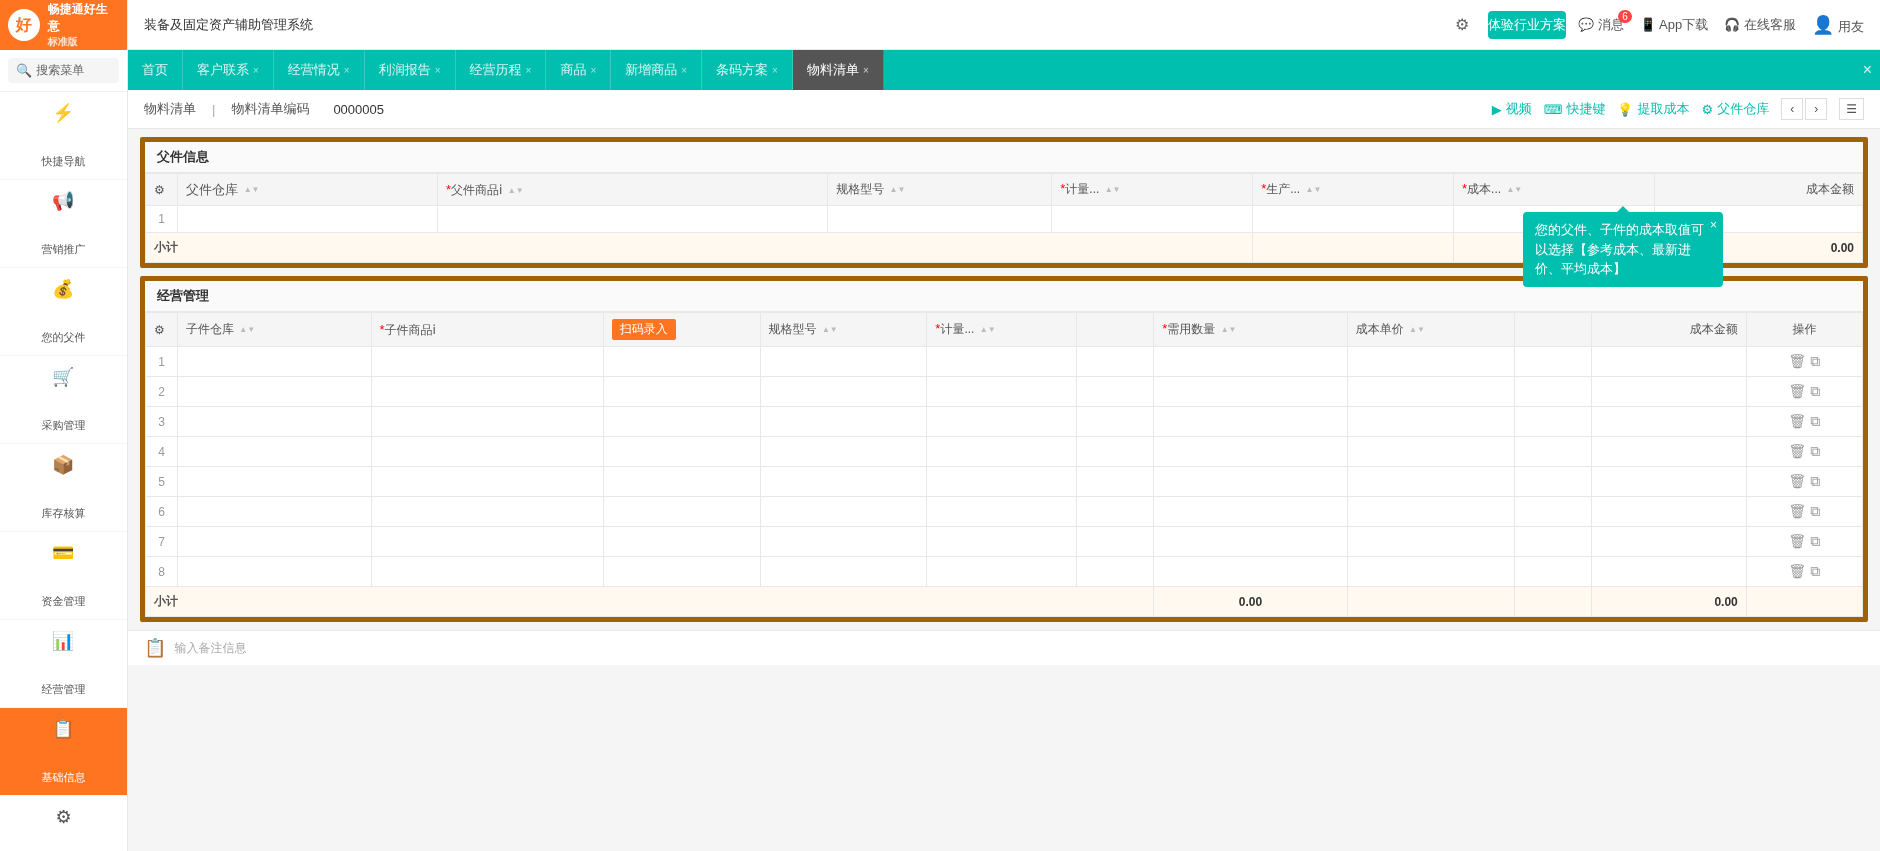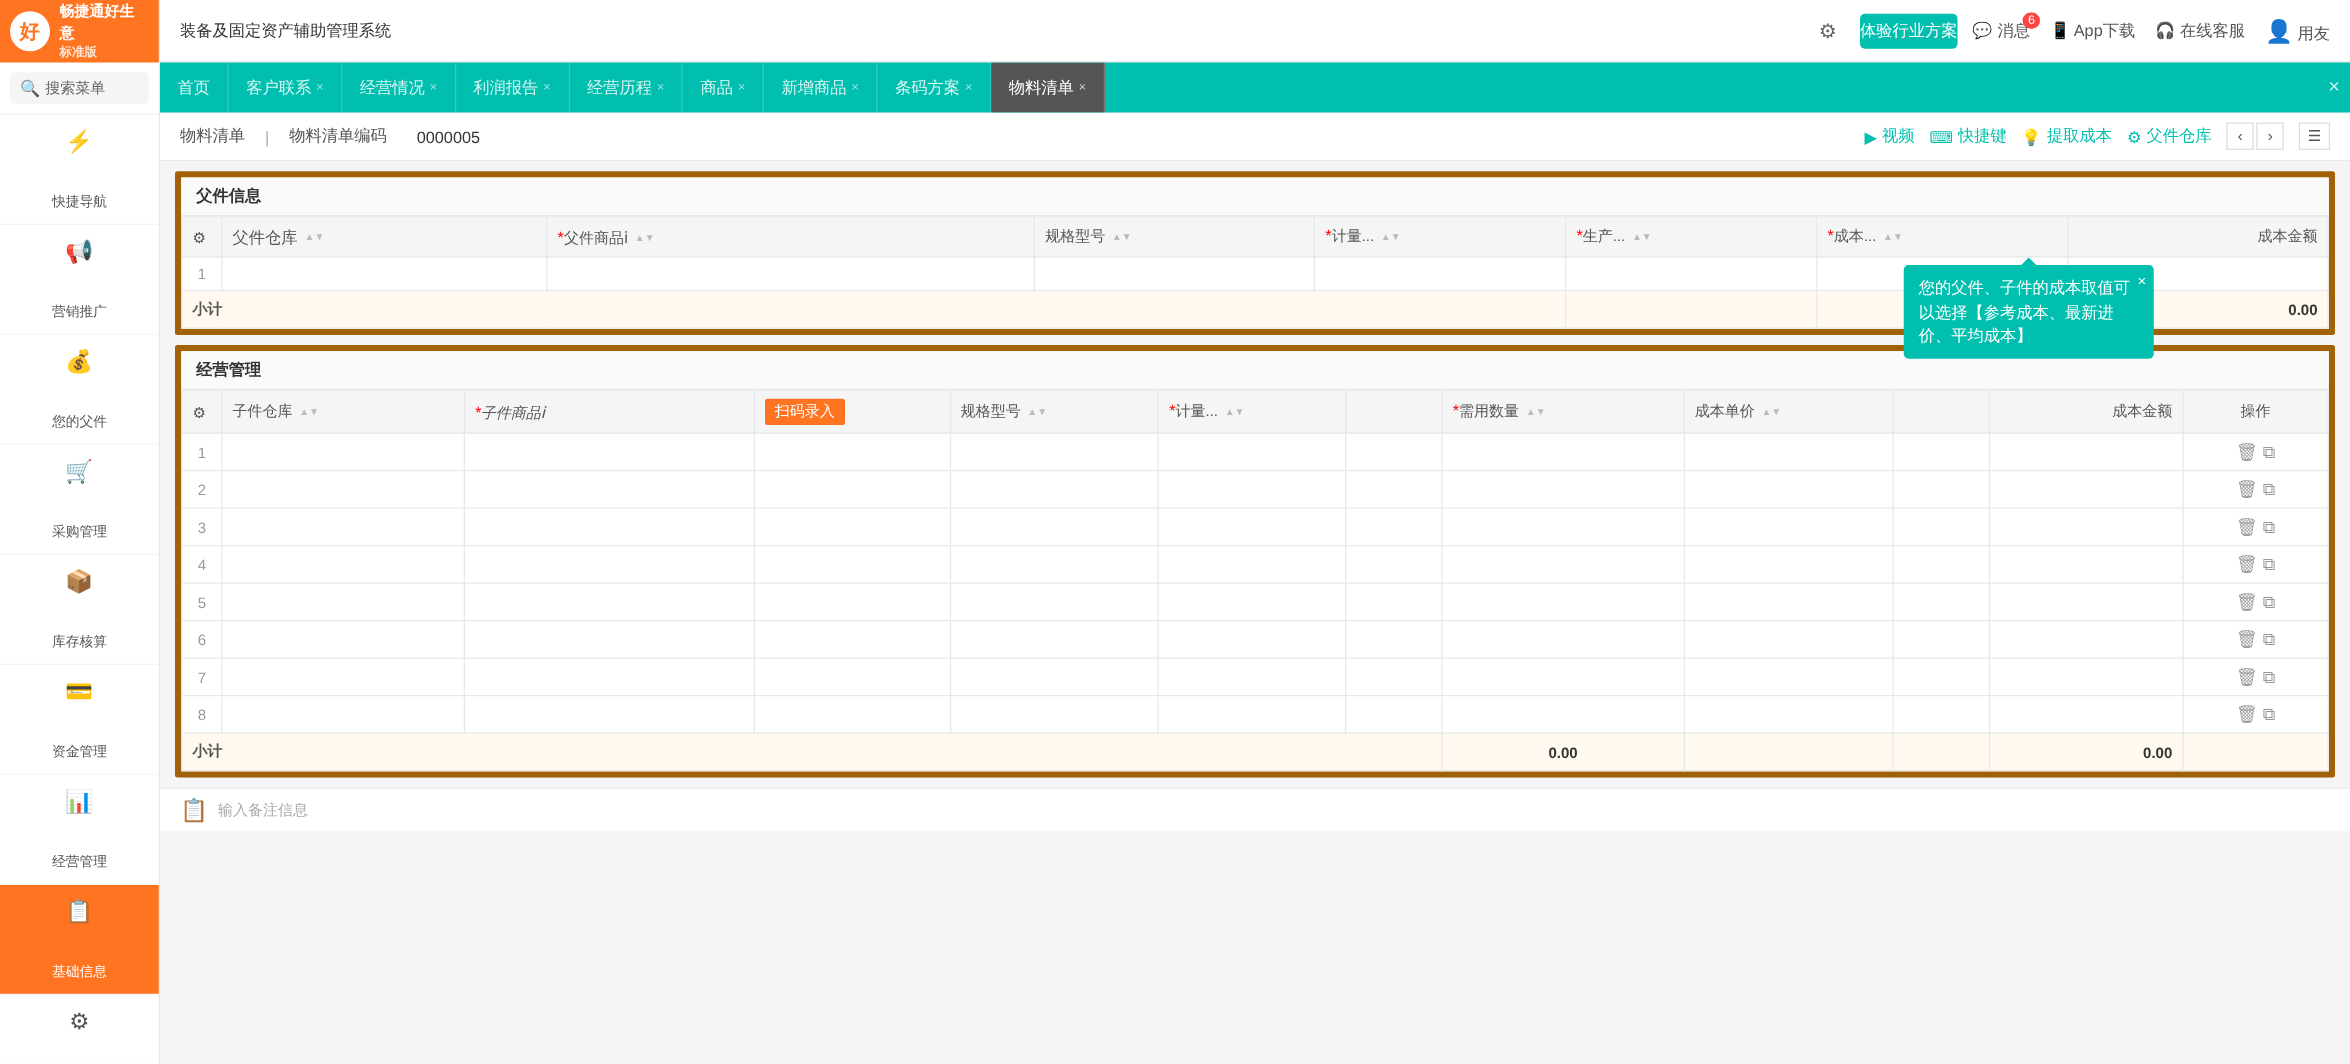--- a/index.html
+++ b/index.html
@@ -303,21 +303,21 @@
 
     <div class="section">
       <div class="section-title">经营管理</div>
       <table class="data-table">
         <thead>
           <tr>
             <th class="th-gear col-settings">⚙</th>
             <th class="col-warehouse">
               子件仓库 <span class="sort-arrows">▲▼</span>
             </th>
-            <th style="min-width:120px;font-style:italic;">
+            <th style="min-width:120px;">
               <span class="required-star">*</span>子件商品<span>ℹ</span>
             </th>
             <th style="min-width:80px;">
               <button class="scan-btn">扫码录入</button>
             </th>
             <th>规格型号 <span class="sort-arrows">▲▼</span></th>
             <th>
               <span class="required-star">*</span>计量... <span class="sort-arrows">▲▼</span>
             </th>
             <th style="min-width:40px;"></th>

